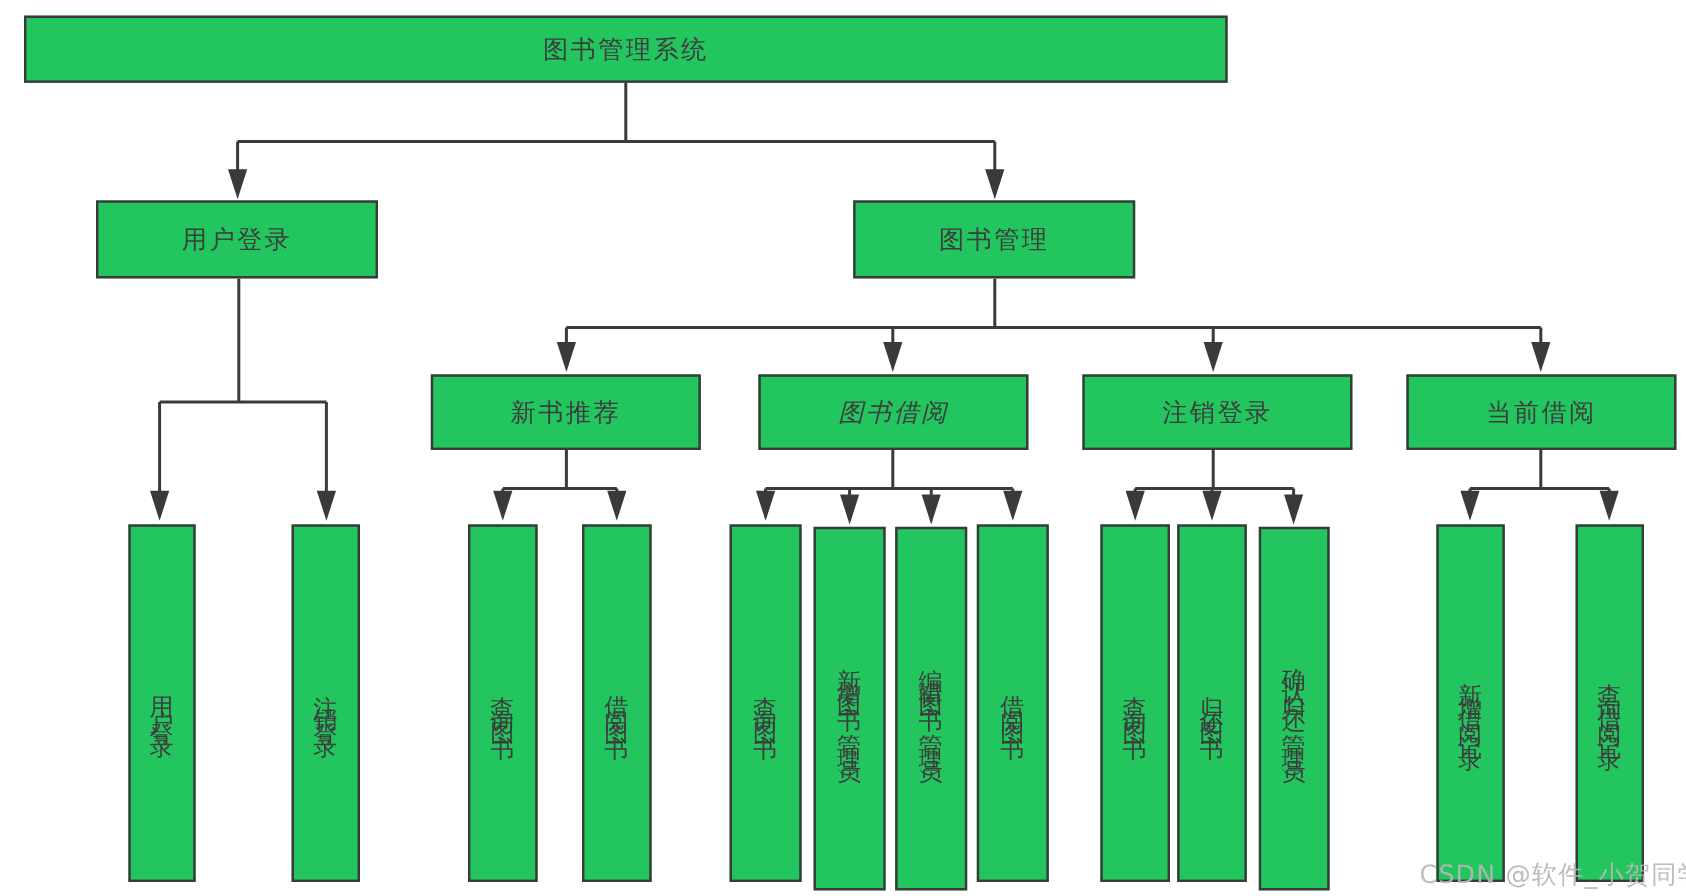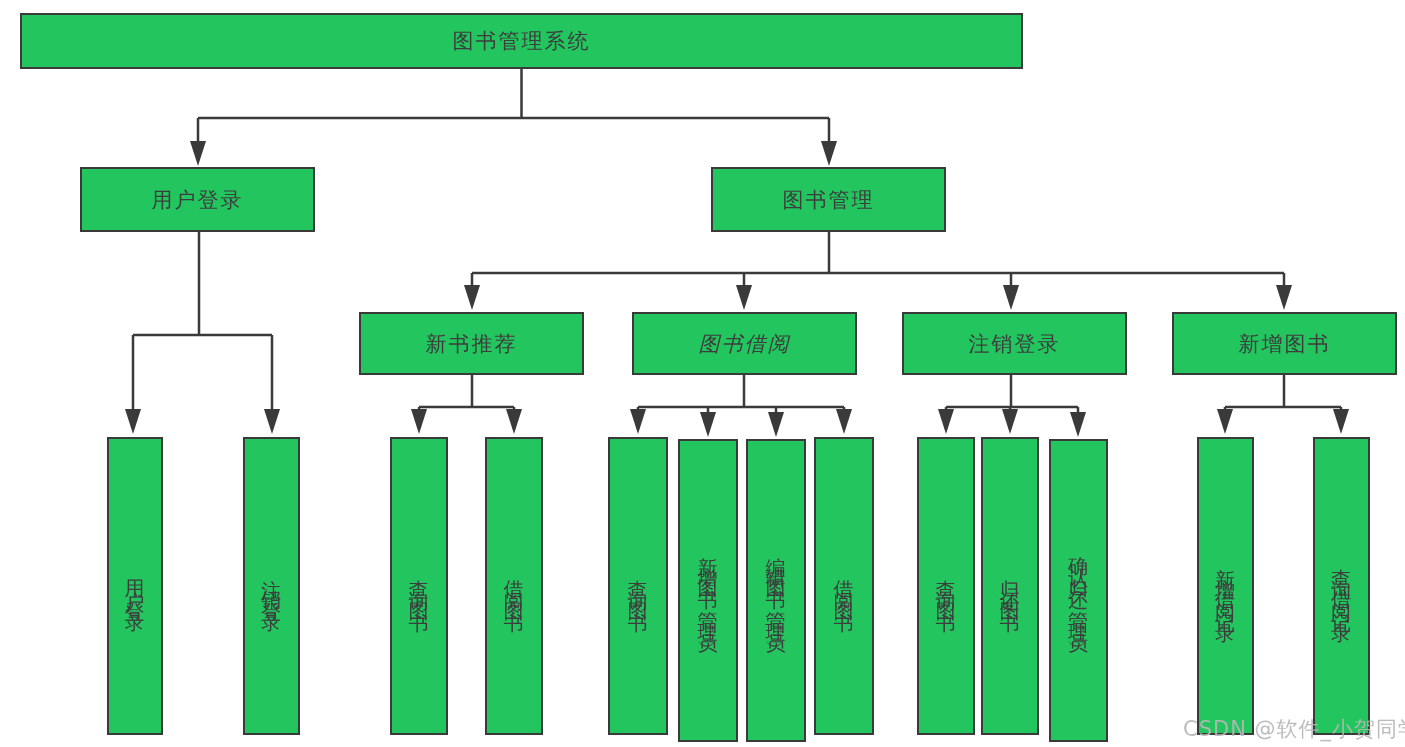--- a/index.html
+++ b/index.html
@@ -111,21 +111,21 @@
   </svg>
 
   <div class="node h-node root">图书管理系统</div>
 
   <div class="node h-node l1-a">用户登录</div>
   <div class="node h-node l1-b">图书管理</div>
 
   <div class="node h-node l2-a">新书推荐</div>
   <div class="node h-node l2-b">图书借阅</div>
   <div class="node h-node l2-c">注销登录</div>
-  <div class="node h-node l2-d">新增图书</div>
+  <div class="node h-node l2-d">当前借阅</div>
 
   <div class="node v-node leaf lf-1">用户登录</div>
   <div class="node v-node leaf lf-2">注销登录</div>
 
   <div class="node v-node leaf lf-3">查询图书</div>
   <div class="node v-node leaf lf-4">借阅图书</div>
 
   <div class="node v-node leaf lf-5">查询图书</div>
   <div class="node v-node leaf-tall lf-6">新增图书（管理员）</div>
   <div class="node v-node leaf-tall lf-7">编辑图书（管理员）</div>

